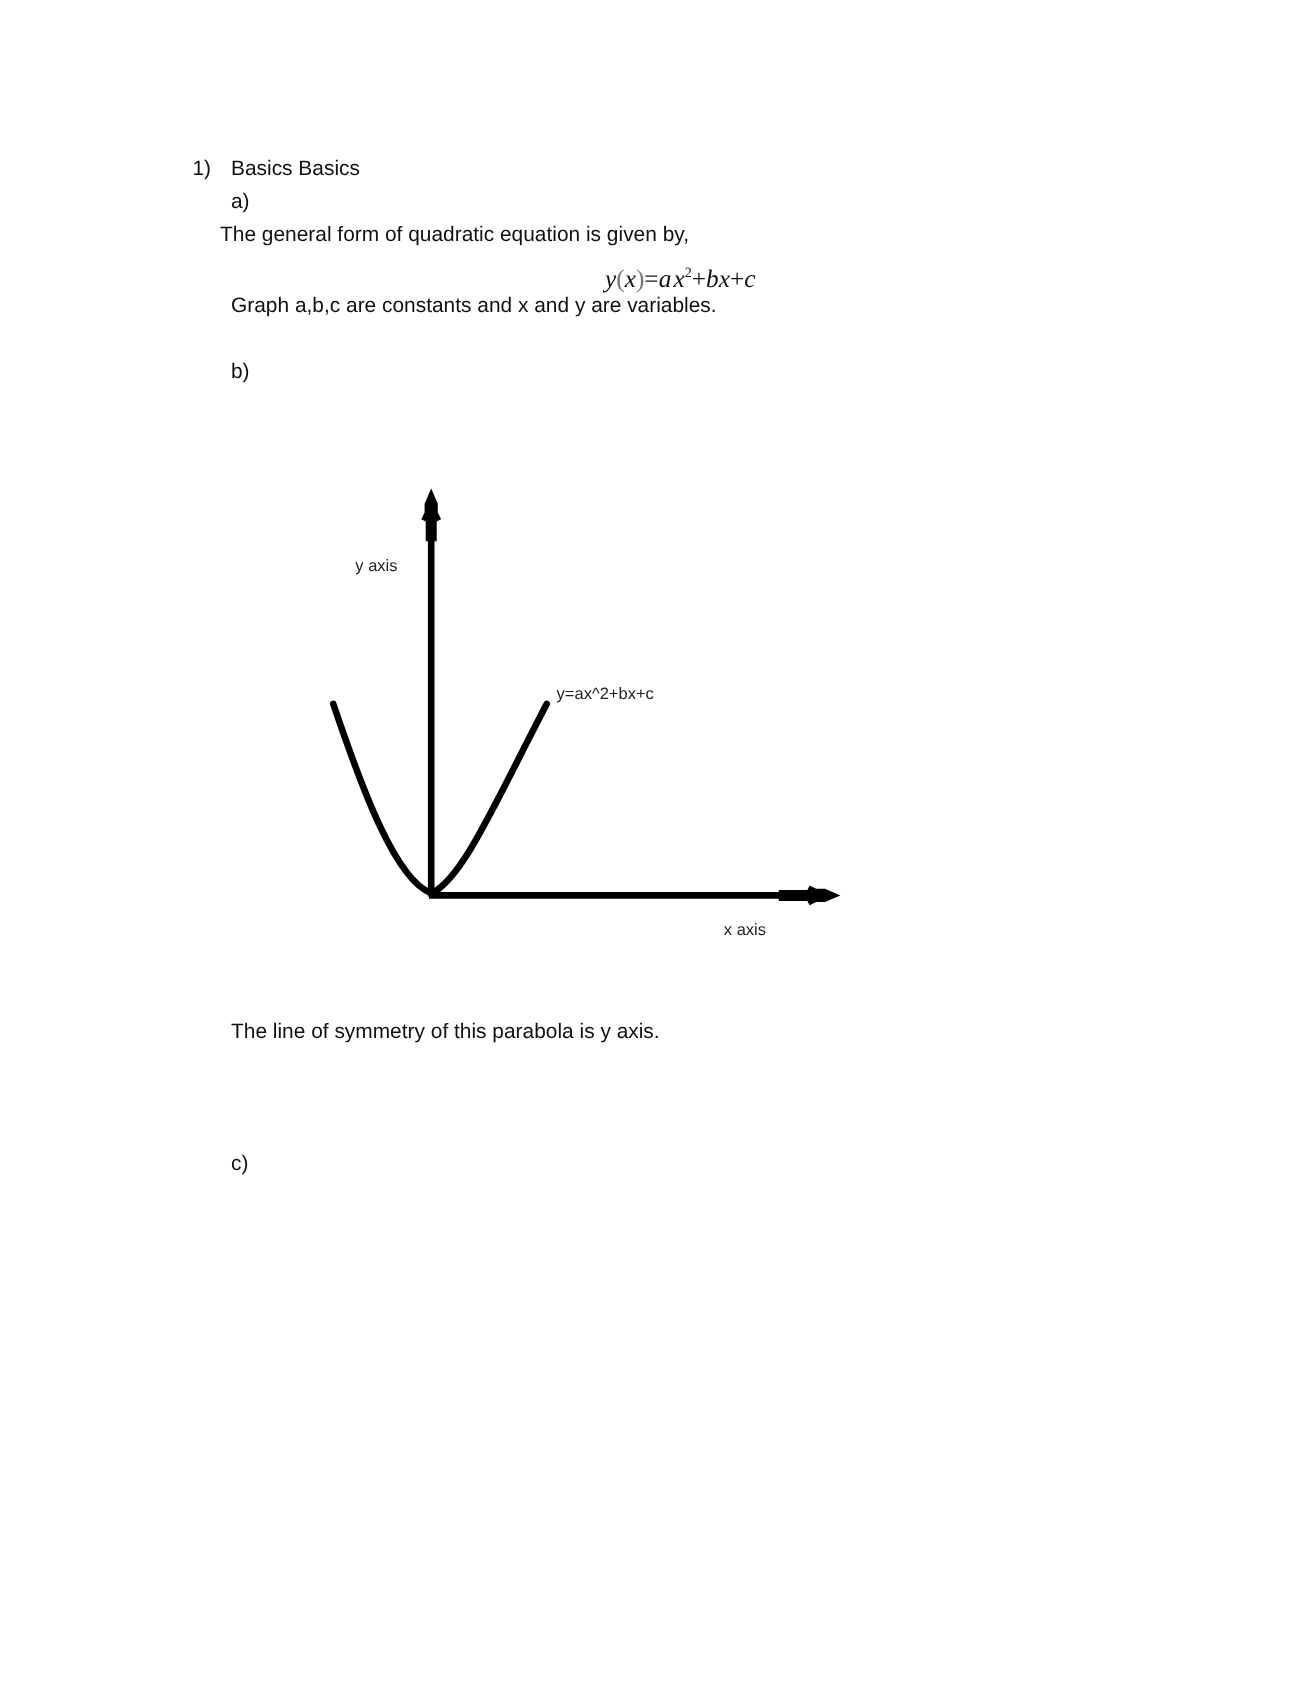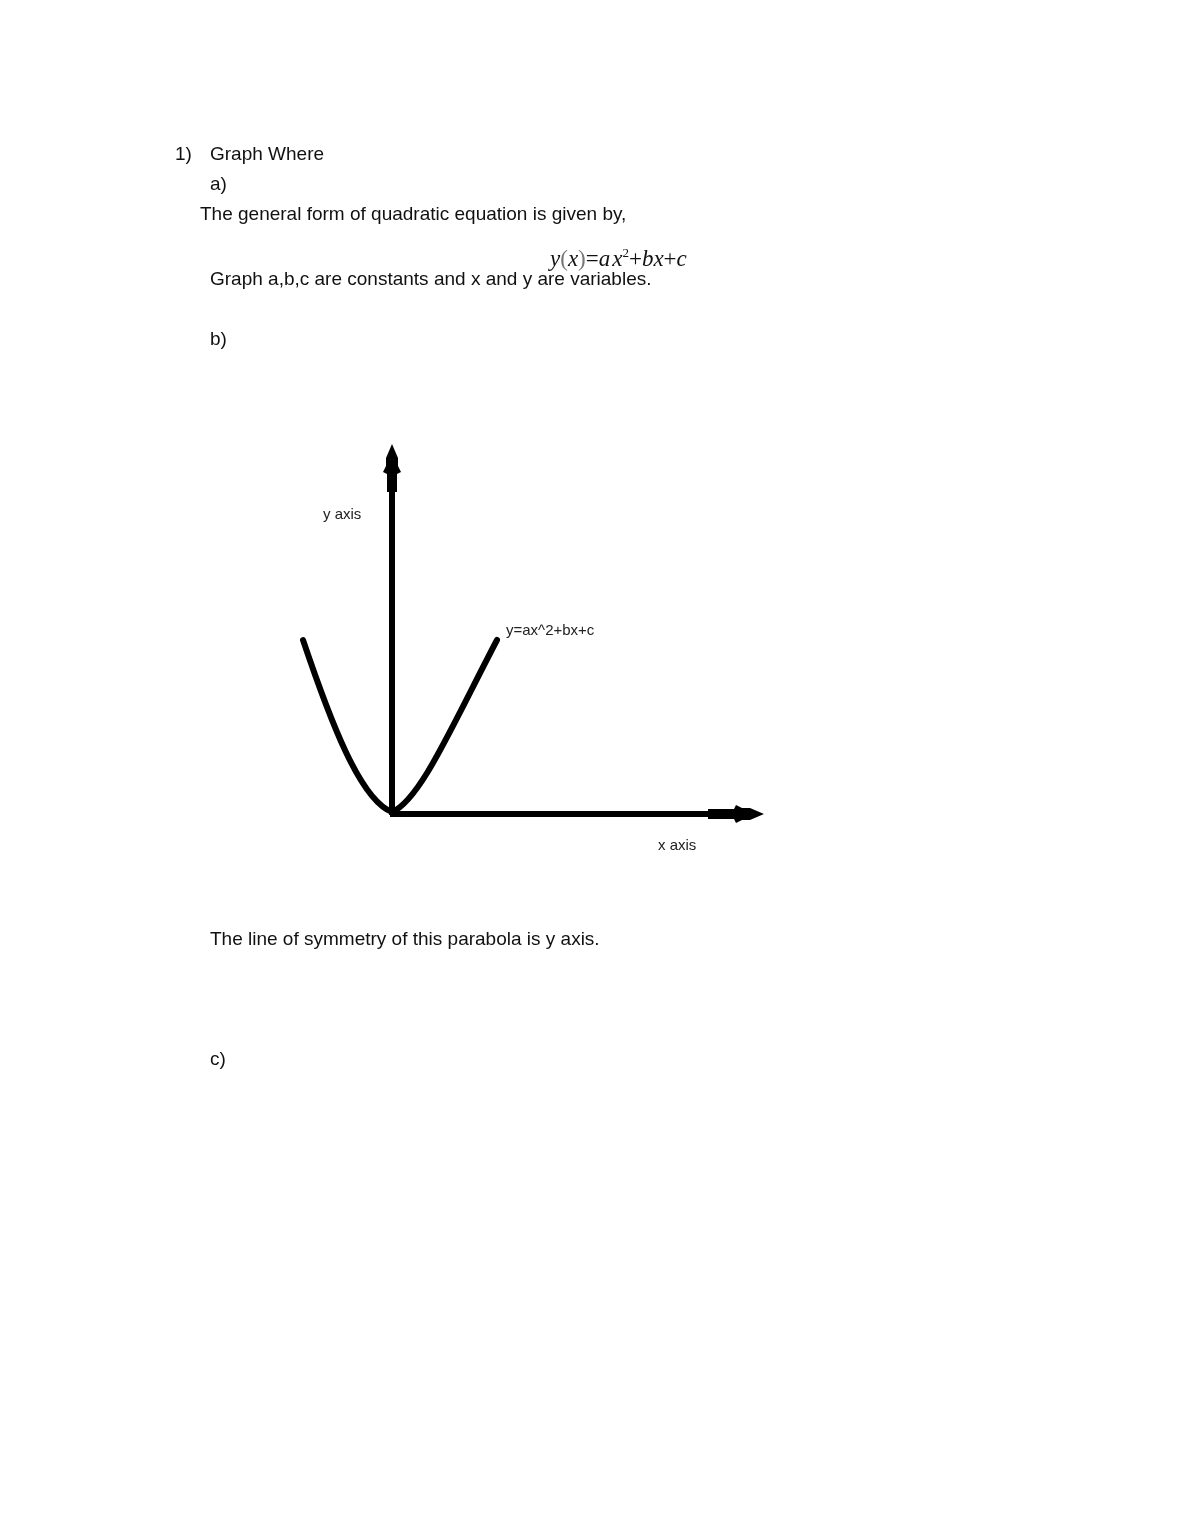--- a/index.html
+++ b/index.html
@@ -1,31 +1,31 @@
 <!DOCTYPE html>
 <html><head>
 <meta charset="utf-8">
 <style>
   html, body { margin: 0; padding: 0; background: #ffffff; }
   body { width: 1190px; height: 1540px; position: relative; overflow: hidden;
          font-family: "Liberation Sans", "DejaVu Sans", sans-serif; color: #111; }
   .t { position: absolute; font-size: 19px; line-height: 22px; white-space: nowrap; }
   .eq { position: absolute; font-family: "Liberation Serif", "DejaVu Serif", serif;
-        font-style: italic; font-size: 23px; line-height: 36px; white-space: nowrap; }
+        font-style: italic; font-size: 23px; line-height: 26px; white-space: nowrap; }
   .eq sup { font-size: 13px; vertical-align: 9px; font-style: normal; }
   .eq .paren { font-style: normal; color: #777; font-weight: 100; }
   .eq .op { font-style: normal; }
   svg { position: absolute; left: 0; top: 0; }
   .figlabel { font-family: "Liberation Sans", "DejaVu Sans", sans-serif; font-size: 15px; fill: #222; }
 </style>
 </head>
 <body>
 
 <div class="t" style="left:175px; top:143px;">1)</div>
-<div class="t" style="left:210px; top:143px;">Graph Where</div>
+<div class="t" style="left:210px; top:143px;">Basics Basics</div>
 
 <div class="t" style="left:210px; top:173px;">a)</div>
 <div class="t" style="left:200px; top:203px;">The general form of quadratic equation is given by,</div>
 
 <div class="eq" style="left:550px; top:235px;">
   <span>y</span><span class="paren">(</span><span>x</span><span class="paren">)</span><span class="op">=</span><span>a</span> <span>x</span><sup>2</sup><span class="op">+</span><span>bx</span><span class="op">+</span><span>c</span>
 </div>
 
 <div class="t" style="left:210px; top:268px;">Graph a,b,c are constants and x and y are variables.</div>
 

